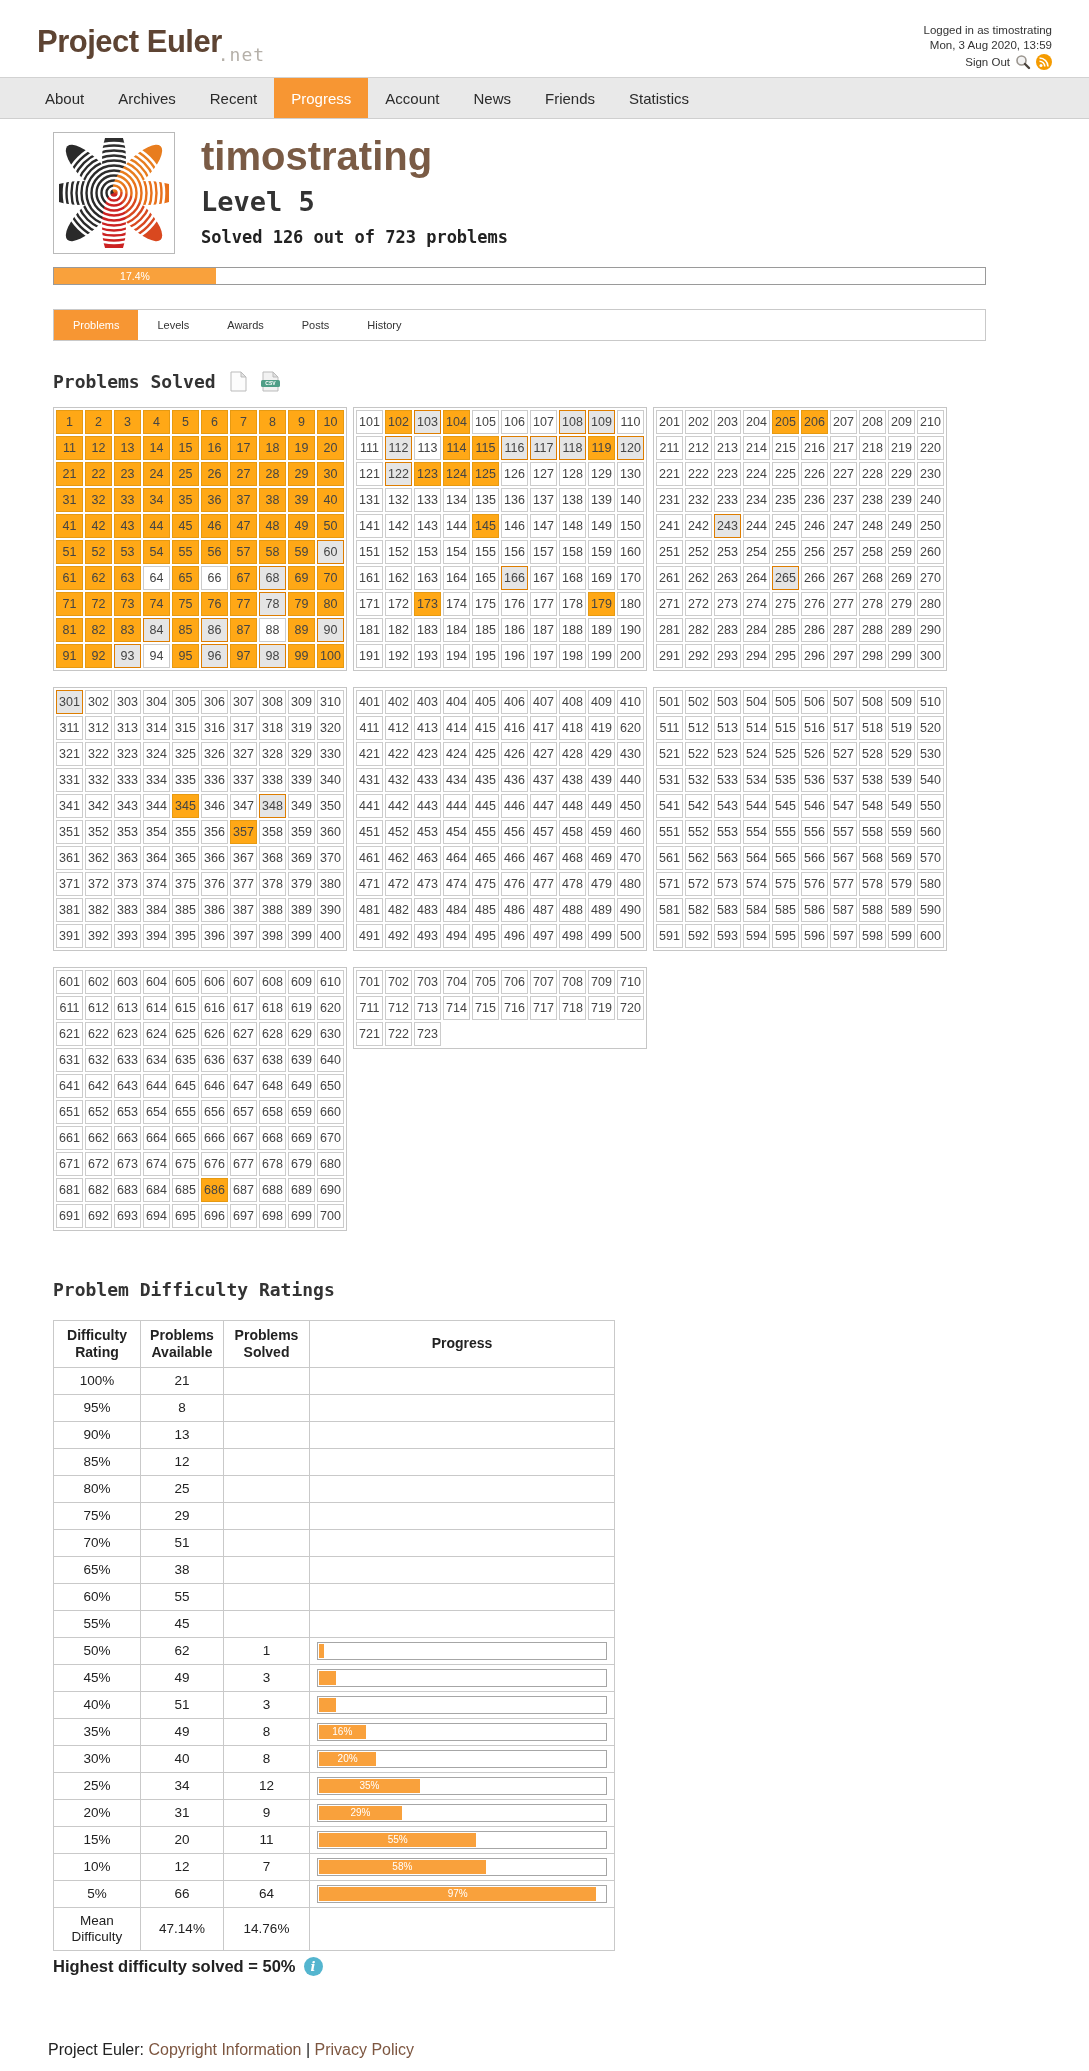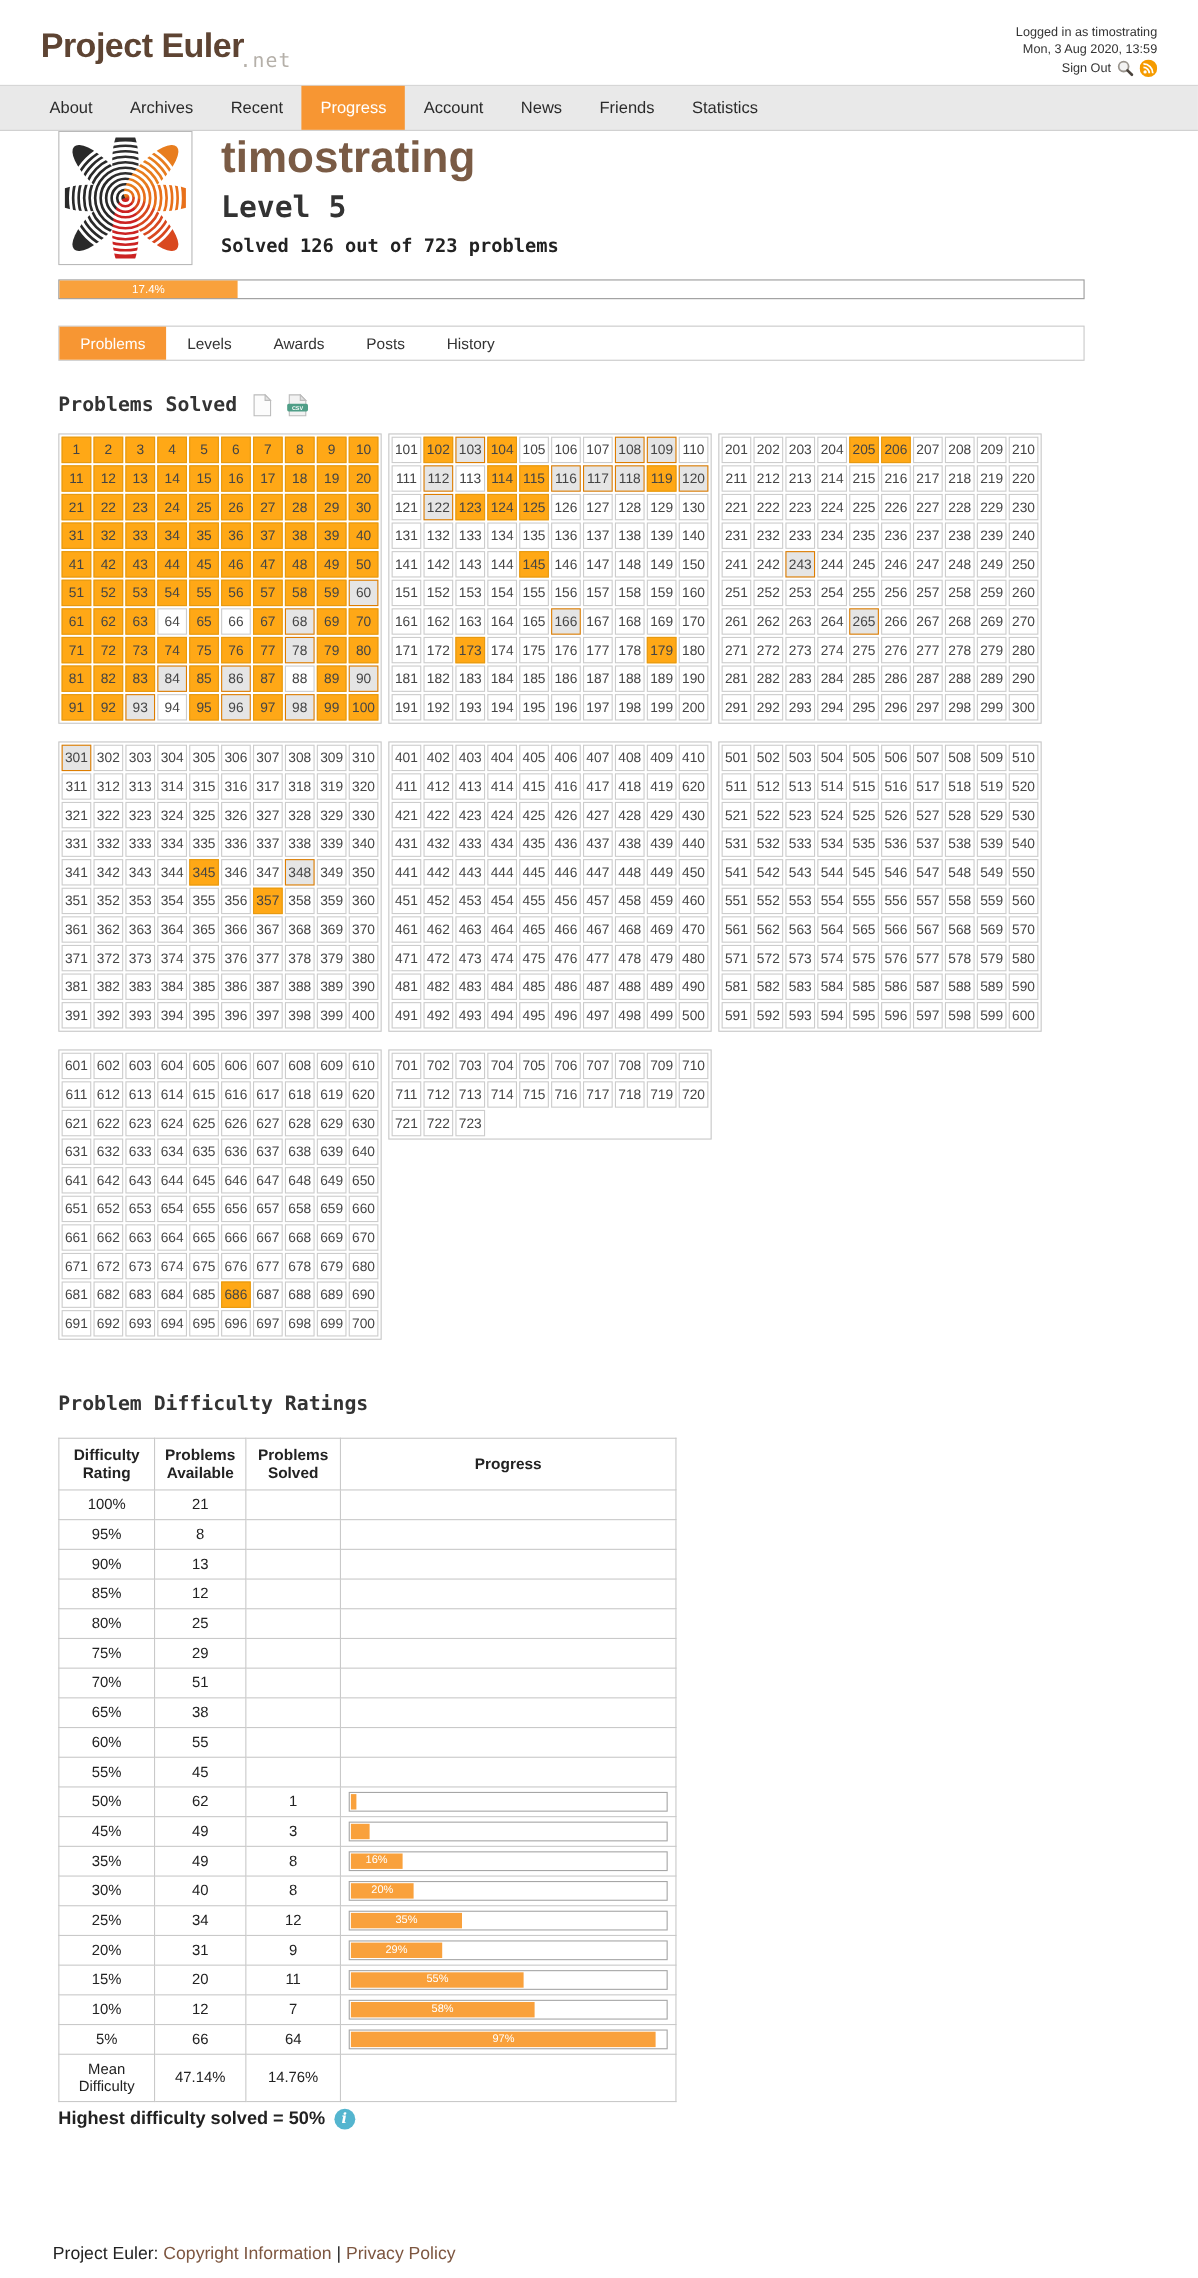--- a/index.html
+++ b/index.html
@@ -15,33 +15,33 @@
   .hicon{width:16px;height:16px;display:inline-block;}
 
   
   nav{height:40px;background:#e9e9e9;border-top:1px solid #d2d2d2;border-bottom:1px solid #cfcfcf;display:flex;align-items:stretch;padding-left:28px;}
   .nav-item{display:flex;align-items:center;padding:0 17px;font-size:15px;color:#2b2b2b;cursor:pointer;}
   .nav-item.active{background:#f79633;color:#fff;}
 
   
   .content{margin-left:53px;width:933px;}
 
-  .profile{display:flex;}
+  .profile{display:flex;margin-top:13px;}
   .avatar-box{width:120px;height:120px;border:1px solid #b9b9b9;background:#fff;display:flex;align-items:center;justify-content:center;flex:none;}
   .profile-text{margin-left:26px;}
   .username{font-size:40px;font-weight:bold;color:#7a5b45;line-height:44px;margin-top:2px;}
   .level{font-family:"DejaVu Sans Mono",monospace;font-size:27px;font-weight:bold;color:#333;margin-top:8px;}
   .solved-line{font-family:"DejaVu Sans Mono",monospace;font-size:17px;font-weight:bold;color:#222;margin-top:10px;}
 
   .level-progress{margin-top:13px;height:16px;border:1px solid #9a9a9a;background:#fff;}
   .level-progress .fill{height:100%;background:#f9a13c;display:flex;align-items:center;justify-content:center;}
   .level-progress .fill span{font-size:10.5px;color:#fff;}
 
   .subtabs{margin-top:24px;border:1px solid #c9c9c9;display:flex;height:30px;background:#fff;}
-  .subtab{display:flex;align-items:center;padding:0 19px;font-size:14px;color:#333;cursor:pointer;}
+  .subtab{display:flex;align-items:center;padding:0 19px;font-size:11px;color:#333;cursor:pointer;}
   .subtab.active{background:#f79633;color:#fff;}
 
   .section-heading{margin-top:30px;font-family:"DejaVu Sans Mono",monospace;font-size:18px;font-weight:bold;color:#333;display:flex;align-items:flex-end;gap:14px;}
   .heading2{margin-top:48px;}
 
   
   .grids{margin-top:7px;display:flex;flex-wrap:wrap;column-gap:6px;row-gap:16px;width:940px;}
   .pgrid{display:grid;grid-template-columns:repeat(10,27px);gap:2px;padding:2px;border:1px solid #c6c6c6;align-content:start;height:fit-content;background:#fff;}
   .pcell{width:27px;height:24px;box-sizing:border-box;border:1px solid #ccc;font-size:12.5px;color:#444;display:flex;align-items:center;justify-content:center;background:#fff;cursor:pointer;}
   .pcell.solved{background:#ffa816;border-color:#e69a12;}
@@ -1010,20 +1010,32 @@
           <td>3</td>
           <td>
             <div class="tbar">
               <div class="tfill" style="width: 6.1%;">
                 <span></span>
               </div>
             </div>
           </td>
         </tr>
         <tr>
+          <td>40%</td>
+          <td>51</td>
+          <td>3</td>
+          <td>
+            <div class="tbar">
+              <div class="tfill" style="width: 5.9%;">
+                <span></span>
+              </div>
+            </div>
+          </td>
+        </tr>
+        <tr>
           <td>35%</td>
           <td>49</td>
           <td>8</td>
           <td>
             <div class="tbar">
               <div class="tfill" style="width: 16.3%;">
                 <span>16%</span>
               </div>
             </div>
           </td>

